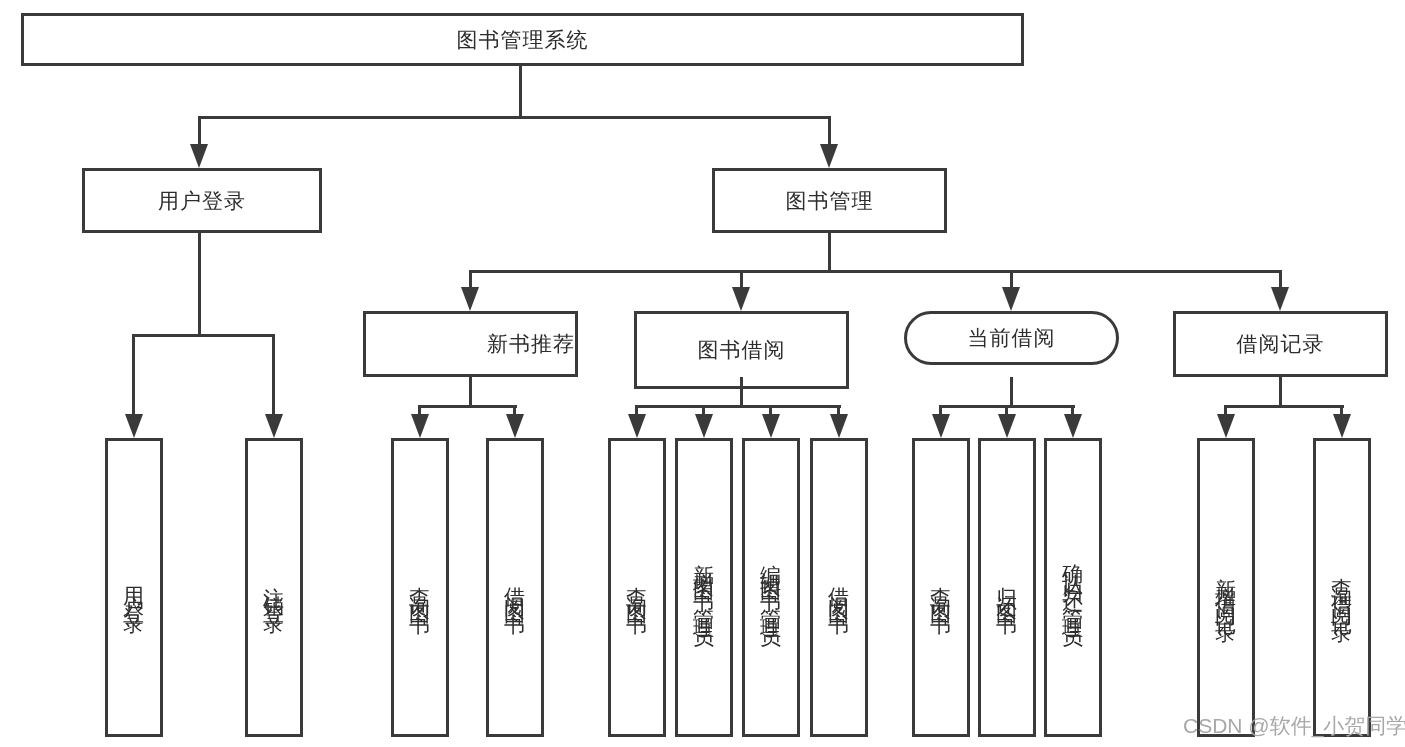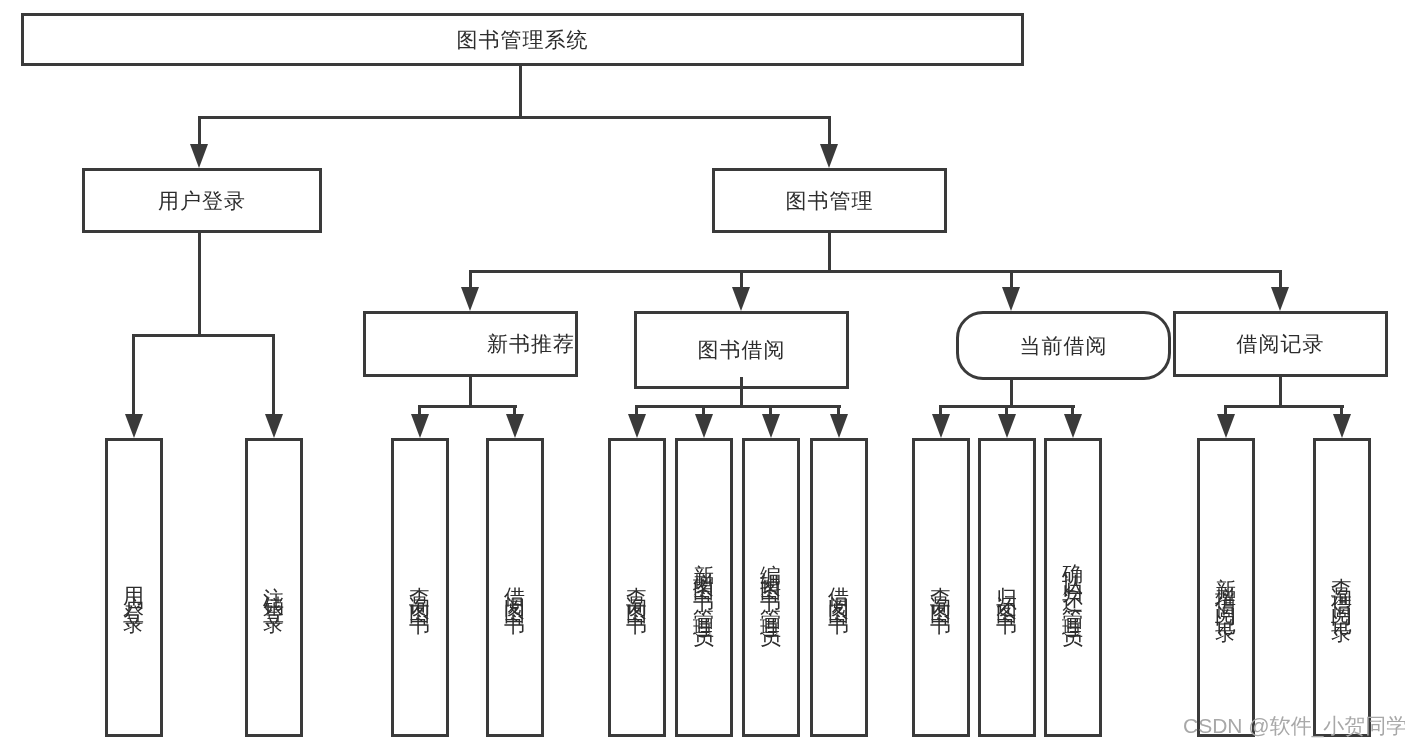--- a/index.html
+++ b/index.html
@@ -91,21 +91,21 @@
   <div class="arw" style="left:1002px;top:287px;"></div>
   <div class="vline" style="left:1279px;top:272px;height:18px;"></div>
   <div class="arw" style="left:1271px;top:287px;"></div>
 
   <div class="box" style="left:363px;top:311px;width:215px;height:66px;justify-content:flex-end;">
     <span class="h-label">新书推荐</span>
   </div>
   <div class="box" style="left:634px;top:311px;width:215px;height:78px;text-align:right;">
     <span class="h-label">图书借阅</span>
   </div>
-  <div class="box" style="left:956px;top:311px;width:215px;height:69px;border-radius:27px;">
+  <div class="box" style="left:904px;top:311px;width:215px;height:54px;border-radius:27px;">
     <span class="h-label">当前借阅</span>
   </div>
   <div class="box" style="left:1173px;top:311px;width:215px;height:66px;">
     <span class="h-label">借阅记录</span>
   </div>
 
   <div class="vline" style="left:469px;top:377px;height:30px;"></div>
   <div class="vline" style="left:740px;top:377px;height:30px;"></div>
   <div class="vline" style="left:1010px;top:377px;height:30px;"></div>
   <div class="vline" style="left:1279px;top:377px;height:30px;"></div>

